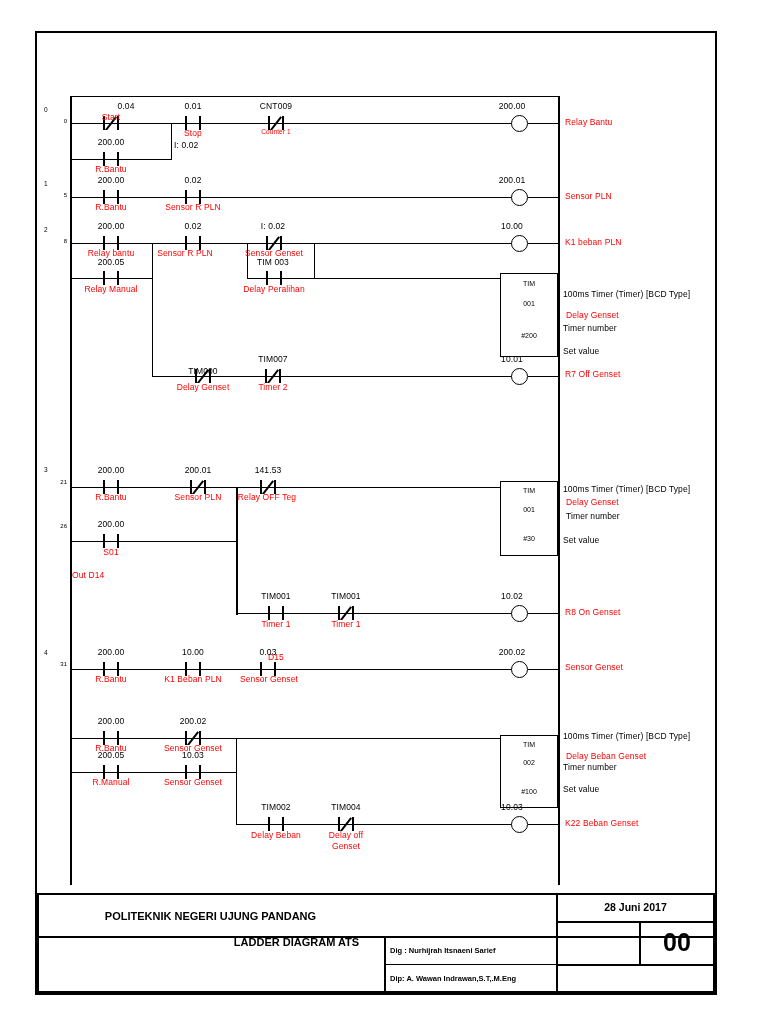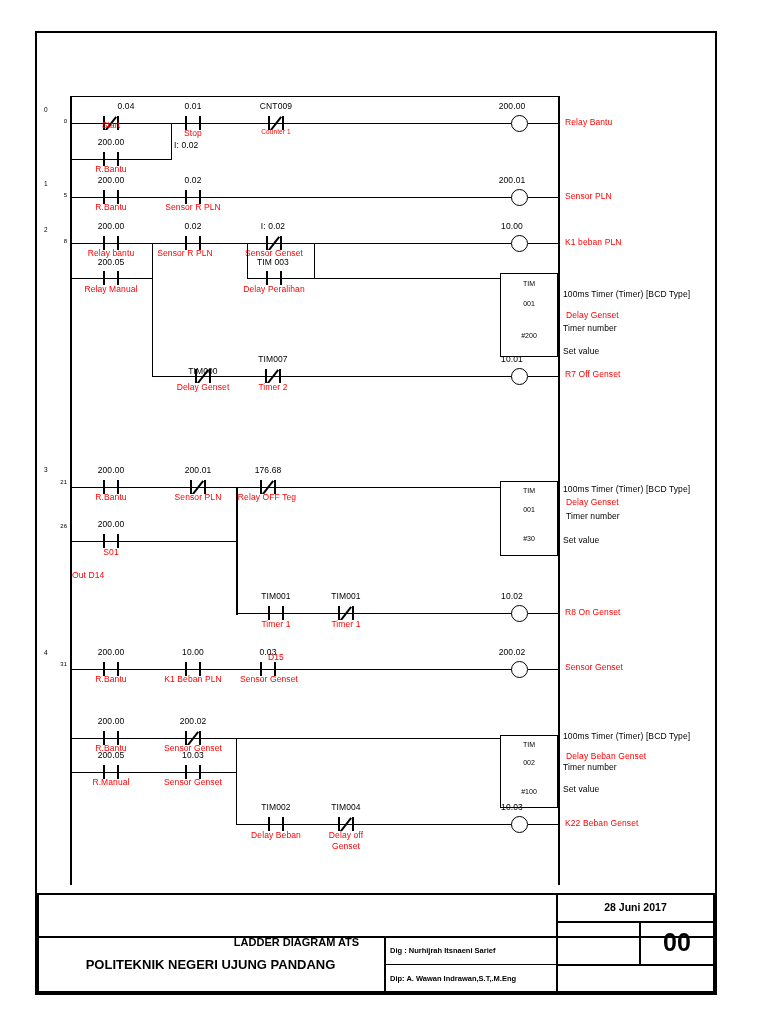--- a/index.html
+++ b/index.html
@@ -55,21 +55,21 @@
   <div class="snum" style="left:50px;top:118px;width:17px;">0</div>
 
   <div class="ln h" style="left:70px;top:123px;width:442px;"></div>
 
   <div class="addr" style="left:98px;top:101px;width:56px;">0.04</div>
   <div class="contact" style="left:103px;top:116px;">
       <i class="l"></i>
       <s></s>
       <i class="r"></i>
     </div>
-  <div class="cmt" style="left:83px;top:120px;width:56px;">Start</div>
+  <div class="cmt" style="left:83px;top:112px;width:56px;">Start</div>
 
   <div class="addr" style="left:165px;top:101px;width:56px;">0.01</div>
   <div class="contact" style="left:185px;top:116px;">
       <i class="l"></i>
       <i class="r"></i>
     </div>
   <div class="cmt" style="left:165px;top:128px;width:56px;">Stop</div>
   <div class="note" style="left:174px;top:140px;">I: 0.02</div>
 
   <div class="addr" style="left:245px;top:101px;width:62px;">CNT009</div>
@@ -218,21 +218,21 @@
   <div class="cmt" style="left:83px;top:492px;width:56px;">R.Bantu</div>
 
   <div class="addr" style="left:170px;top:465px;width:56px;">200.01</div>
   <div class="contact" style="left:190px;top:480px;">
       <i class="l"></i>
       <s></s>
       <i class="r"></i>
     </div>
   <div class="cmt" style="left:168px;top:492px;width:60px;">Sensor PLN</div>
 
-  <div class="addr" style="left:240px;top:465px;width:56px;">176.68</div>
+  <div class="addr" style="left:240px;top:465px;width:56px;">141.53</div>
   <div class="contact" style="left:260px;top:480px;">
       <i class="l"></i>
       <s></s>
       <i class="r"></i>
     </div>
   <div class="cmt" style="left:231px;top:492px;width:72px;">Relay OFF Teg</div>
 
   <div class="snum" style="left:50px;top:523px;width:17px;">26</div>
   <div class="ln h" style="left:70px;top:541px;width:166px;"></div>
   <div class="addr" style="left:83px;top:519px;width:56px;">200.00</div>
@@ -376,19 +376,19 @@
 
   <div class="ln h2" style="left:37px;top:936px;width:678px;"></div>
   <div class="ln v2" style="left:384px;top:936px;height:57px;"></div>
   <div class="ln v2" style="left:556px;top:893px;height:100px;"></div>
   <div class="ln h2" style="left:556px;top:921px;width:159px;"></div>
   <div class="ln v2" style="left:639px;top:921px;height:45px;"></div>
   <div class="ln h2" style="left:556px;top:964px;width:159px;"></div>
   <div class="ln h" style="left:384px;top:964px;width:172px;"></div>
 
   <div class="tbt" style="left:37px;top:920px;width:519px;height:43px;font-size:11px;">LADDER DIAGRAM ATS</div>
-  <div class="tbt" style="left:37px;top:936px;width:347px;height:57px;font-size:13px;">POLITEKNIK NEGERI UJUNG PANDANG</div>
+  <div class="tbt" style="left:37px;top:887px;width:347px;height:57px;font-size:11px;">POLITEKNIK NEGERI UJUNG PANDANG</div>
   <div class="tbt" style="left:556px;top:893px;width:159px;height:28px;font-size:10.5px;">28 Juni 2017</div>
   <div class="tbt" style="left:639px;top:921px;width:76px;height:43px;font-size:25px;">00</div>
   <div class="tbt" style="left:390px;top:937px;width:166px;height:27px;font-size:7.5px;justify-content:flex-start;">Dig : Nurhijrah Itsnaeni Sarief</div>
   <div class="tbt" style="left:390px;top:964px;width:166px;height:29px;font-size:7.5px;justify-content:flex-start;">Dip: A. Wawan Indrawan,S.T,.M.Eng</div>
 
 </div>
 
 </body></html>

